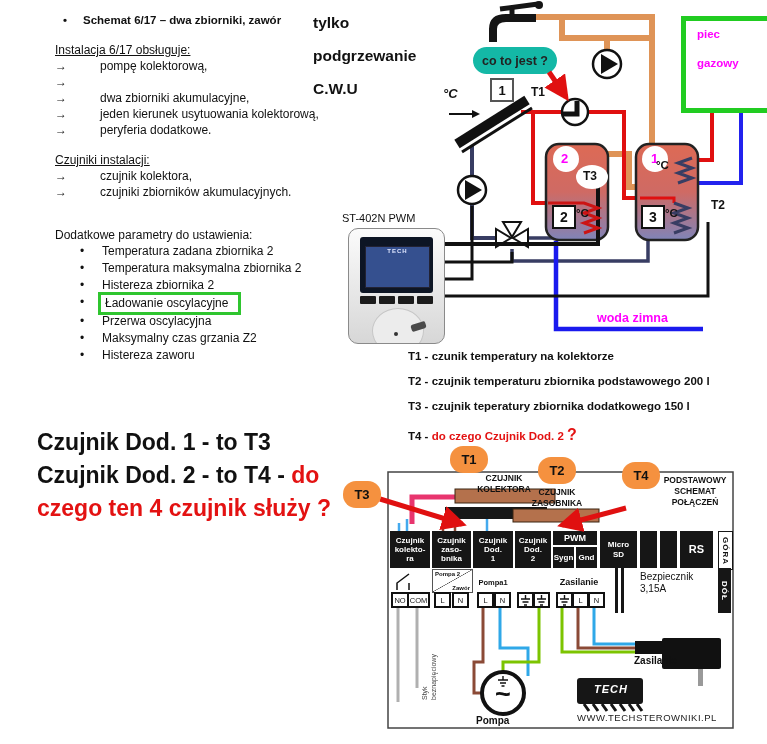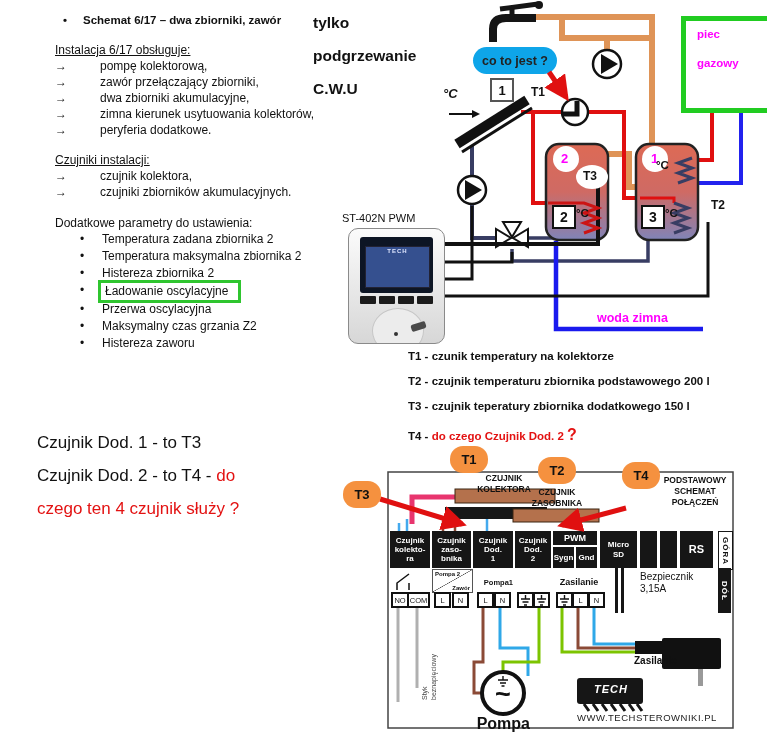--- a/index.html
+++ b/index.html
@@ -7,46 +7,46 @@
           font-family:"Liberation Sans",sans-serif;color:#111}
   svg.layer{position:absolute;left:0;top:0;pointer-events:none}
   #art{z-index:1}
   #arrows{z-index:5}
   .ov{position:absolute;z-index:2}
   
   #left{left:36px;top:6px;width:305px;font-size:12px;line-height:16px}
   #lp-title{display:flex;font-weight:bold;font-size:11.5px;padding-left:27px;margin-top:6px;white-space:nowrap}
   #lp-title .g{width:20px}
   .h{margin-top:14px;padding-left:19px;text-decoration:underline}
-  .h2{margin-top:15px;padding-left:19px}
+  .h2{margin-top:27px;padding-left:19px}
   .arow{display:flex;padding-left:19px;white-space:nowrap}
   .arow .g{width:45px}
   .prow{display:flex;padding-left:44px;line-height:17px;white-space:nowrap}
   .prow .g{width:22px}
   .hl{border:3px solid #2fc52f;padding:0 10px 0 4px;margin:-2px 16px -2px -4px}
   
   #cwu{left:313px;top:6px;font-weight:bold;font-size:15.5px;line-height:33px}
-  #bnote{left:37px;top:426px;font-weight:normal;font-size:17px;line-height:33px;white-space:nowrap}
+  #bnote{left:37px;top:426px;font-weight:bold;font-size:23px;line-height:33px;white-space:nowrap}
   .red{color:#e31212}
   #tdesc{left:408px;top:344px;font-weight:bold;font-size:11.5px;line-height:25px;white-space:nowrap}
   #tdesc .t4{margin-top:3px}
   #tdesc .q{font-size:16px}
   
   #lbl-st402{left:342px;top:212px;font-weight:normal;font-size:11px}
   #ctrl{left:348px;top:228px;width:95px;height:114px;background:linear-gradient(180deg,#fbfbfb,#d7d7d7);
         border:1px solid #8a8a8a;border-radius:10px;overflow:hidden}
   #ctrl-screen{position:absolute;left:11px;top:8px;width:73px;height:56px;background:#0d1524;border-radius:3px}
   #ctrl-lcd{position:absolute;left:5px;top:9px;width:63px;height:40px;background:#35508f;border:1px solid #223}
   #ctrl-brand{position:absolute;left:0;top:1px;width:100%;text-align:center;color:#dfe6ff;font-size:6px;font-weight:bold;letter-spacing:1px}
   #ctrl-btns{position:absolute;left:11px;top:67px;width:73px;display:flex;gap:3px}
   .cbtn{flex:1;height:8px;background:#1b1b1b;border-radius:1px}
   #ctrl-bulge{position:absolute;left:23px;top:79px;width:50px;height:44px;background:#ececec;border:1px solid #c6c6c6;border-radius:50%}
   #ctrl-slot{position:absolute;left:62px;top:94px;width:15px;height:7px;background:#4a4a4a;border-radius:2px;transform:rotate(-18deg)}
   #ctrl-dot{position:absolute;left:45px;top:103px;width:4px;height:4px;background:#333;border-radius:50%}
-  #bub-q{left:473px;top:47px;width:84px;height:27px;background:#0ea5e9;border-radius:14px;display:flex;align-items:center;justify-content:center;font-weight:bold;font-size:12.5px;color:#222}
+  #bub-q{left:473px;top:47px;width:84px;height:27px;background:#14b8a6;border-radius:14px;display:flex;align-items:center;justify-content:center;font-weight:bold;font-size:12.5px;color:#222}
   #degC1{left:443px;top:86px;font-weight:bold;font-size:13px;font-style:italic}
   #box1{left:490px;top:78px;width:20px;height:20px;border:2px solid #555;background:#fff;display:flex;align-items:center;justify-content:center;font-weight:bold;font-size:13px}
   #t1lbl{left:531px;top:85px;font-weight:bold;font-size:12px}
   #piec{left:681px;top:16px;width:72px;height:80px;border:5px solid #21cc21;background:#fff;padding:7px 0 0 11px;font-weight:bold;font-size:11.5px;color:#f0f}
   #piec .l2{margin-top:17px}
   .badge{color:#f0f;font-weight:bold;font-size:13px;z-index:3}
   #n2badge{left:561px;top:151px}
   #n1badge{left:651px;top:151px}
   #t3blob{left:583px;top:169px;font-weight:bold;font-size:12px;z-index:3}
   .tempbox{width:20px;height:20px;border:2.5px solid #111;background:#fff;display:flex;align-items:center;justify-content:center;font-weight:bold;font-size:14px;z-index:3}
@@ -86,26 +86,26 @@
   .tb{position:absolute;z-index:2;height:12px;border:2px solid #111;background:#fff;display:flex;align-items:center;justify-content:center;font-weight:normal;font-size:7.5px;top:592px}
   #t-no{left:391px;width:14px}   #t-com{left:407px;width:19px}
   #t-l1{left:434px;width:13px}   #t-n1{left:452px;width:13px}
   #t-l2{left:477px;width:13px}   #t-n2{left:494px;width:13px}
   #t-g1{left:517px;width:13px}   #t-g2{left:533px;width:13px}
   #t-g3{left:556px;width:13px}   #t-l3{left:572px;width:13px}  #t-n3{left:588px;width:13px}
   #p2z{left:432px;top:569px;width:39px;height:22px;border:1px solid #555;z-index:2;font-size:6px;font-weight:bold;
        background:linear-gradient(to bottom right,#fff 48%,#444 49.5%,#fff 51%)}
   #p2z .a{position:absolute;left:2px;top:1px}
   #p2z .b{position:absolute;right:2px;bottom:1px}
-  #pompa1lbl{left:473px;top:578px;width:40px;text-align:right;font-size:7.5px;font-weight:bold}
+  #pompa1lbl{left:473px;top:578px;width:40px;text-align:center;font-size:7.5px;font-weight:bold}
   #zasillbl{left:553px;top:577px;width:52px;text-align:center;font-size:9px;font-weight:bold}
   #bezp{left:640px;top:571px;width:86px;text-align:left;font-size:10px;font-weight:normal;line-height:1.2;white-space:pre-line}
   #styk{left:420px;top:700px;transform:rotate(-90deg);transform-origin:0 0;width:82px;font-size:7px;color:#444;line-height:1.3;white-space:pre-line}
   #tilde{left:489px;top:679px;width:28px;text-align:center;font-size:27px;font-weight:bold}
-  #pumplbl{left:476px;top:715px;width:54px;text-align:right;font-size:16px;font-weight:bold}
+  #pumplbl{left:476px;top:715px;width:54px;text-align:left;font-size:10px;font-weight:bold}
   #pluglbl{left:634px;top:655px;font-size:10px;font-weight:bold}
   #chiplbl{left:592px;top:683px;width:38px;text-align:center;color:#fff;font-size:11px;font-weight:bold;font-style:italic;letter-spacing:1px}
   #site{left:577px;top:712px;font-size:9.5px;font-weight:normal;color:#222;letter-spacing:.5px}
 </style>
 </head>
 <body>
 
 <div id="canvas">
 
 <svg id="art" class="layer" width="767" height="744" viewBox="0 0 767 744">
@@ -253,29 +253,28 @@
     <span class="g">•</span>
     <span>Schemat 6/17 – dwa zbiorniki, zawór</span>
   </div>
   <div class="h">Instalacja 6/17 obsługuje:</div>
   <div class="arow">
         <span class="g">→</span>
         <span>pompę kolektorową,</span>
       </div>
   <div class="arow">
         <span class="g">→</span>
-        <span>zawór przełączający zbiorniki,</span>
       </div>
   <div class="arow">
         <span class="g">→</span>
         <span>dwa zbiorniki akumulacyjne,</span>
       </div>
   <div class="arow">
         <span class="g">→</span>
-        <span>zimna kierunek usytuowania kolektorów,</span>
+        <span>jeden kierunek usytuowania kolektorową,</span>
       </div>
   <div class="arow">
         <span class="g">→</span>
         <span>peryferia dodatkowe.</span>
       </div>
   <div class="h">Czujniki instalacji:</div>
   <div class="arow">
         <span class="g">→</span>
         <span>czujnik kolektora,</span>
       </div>

